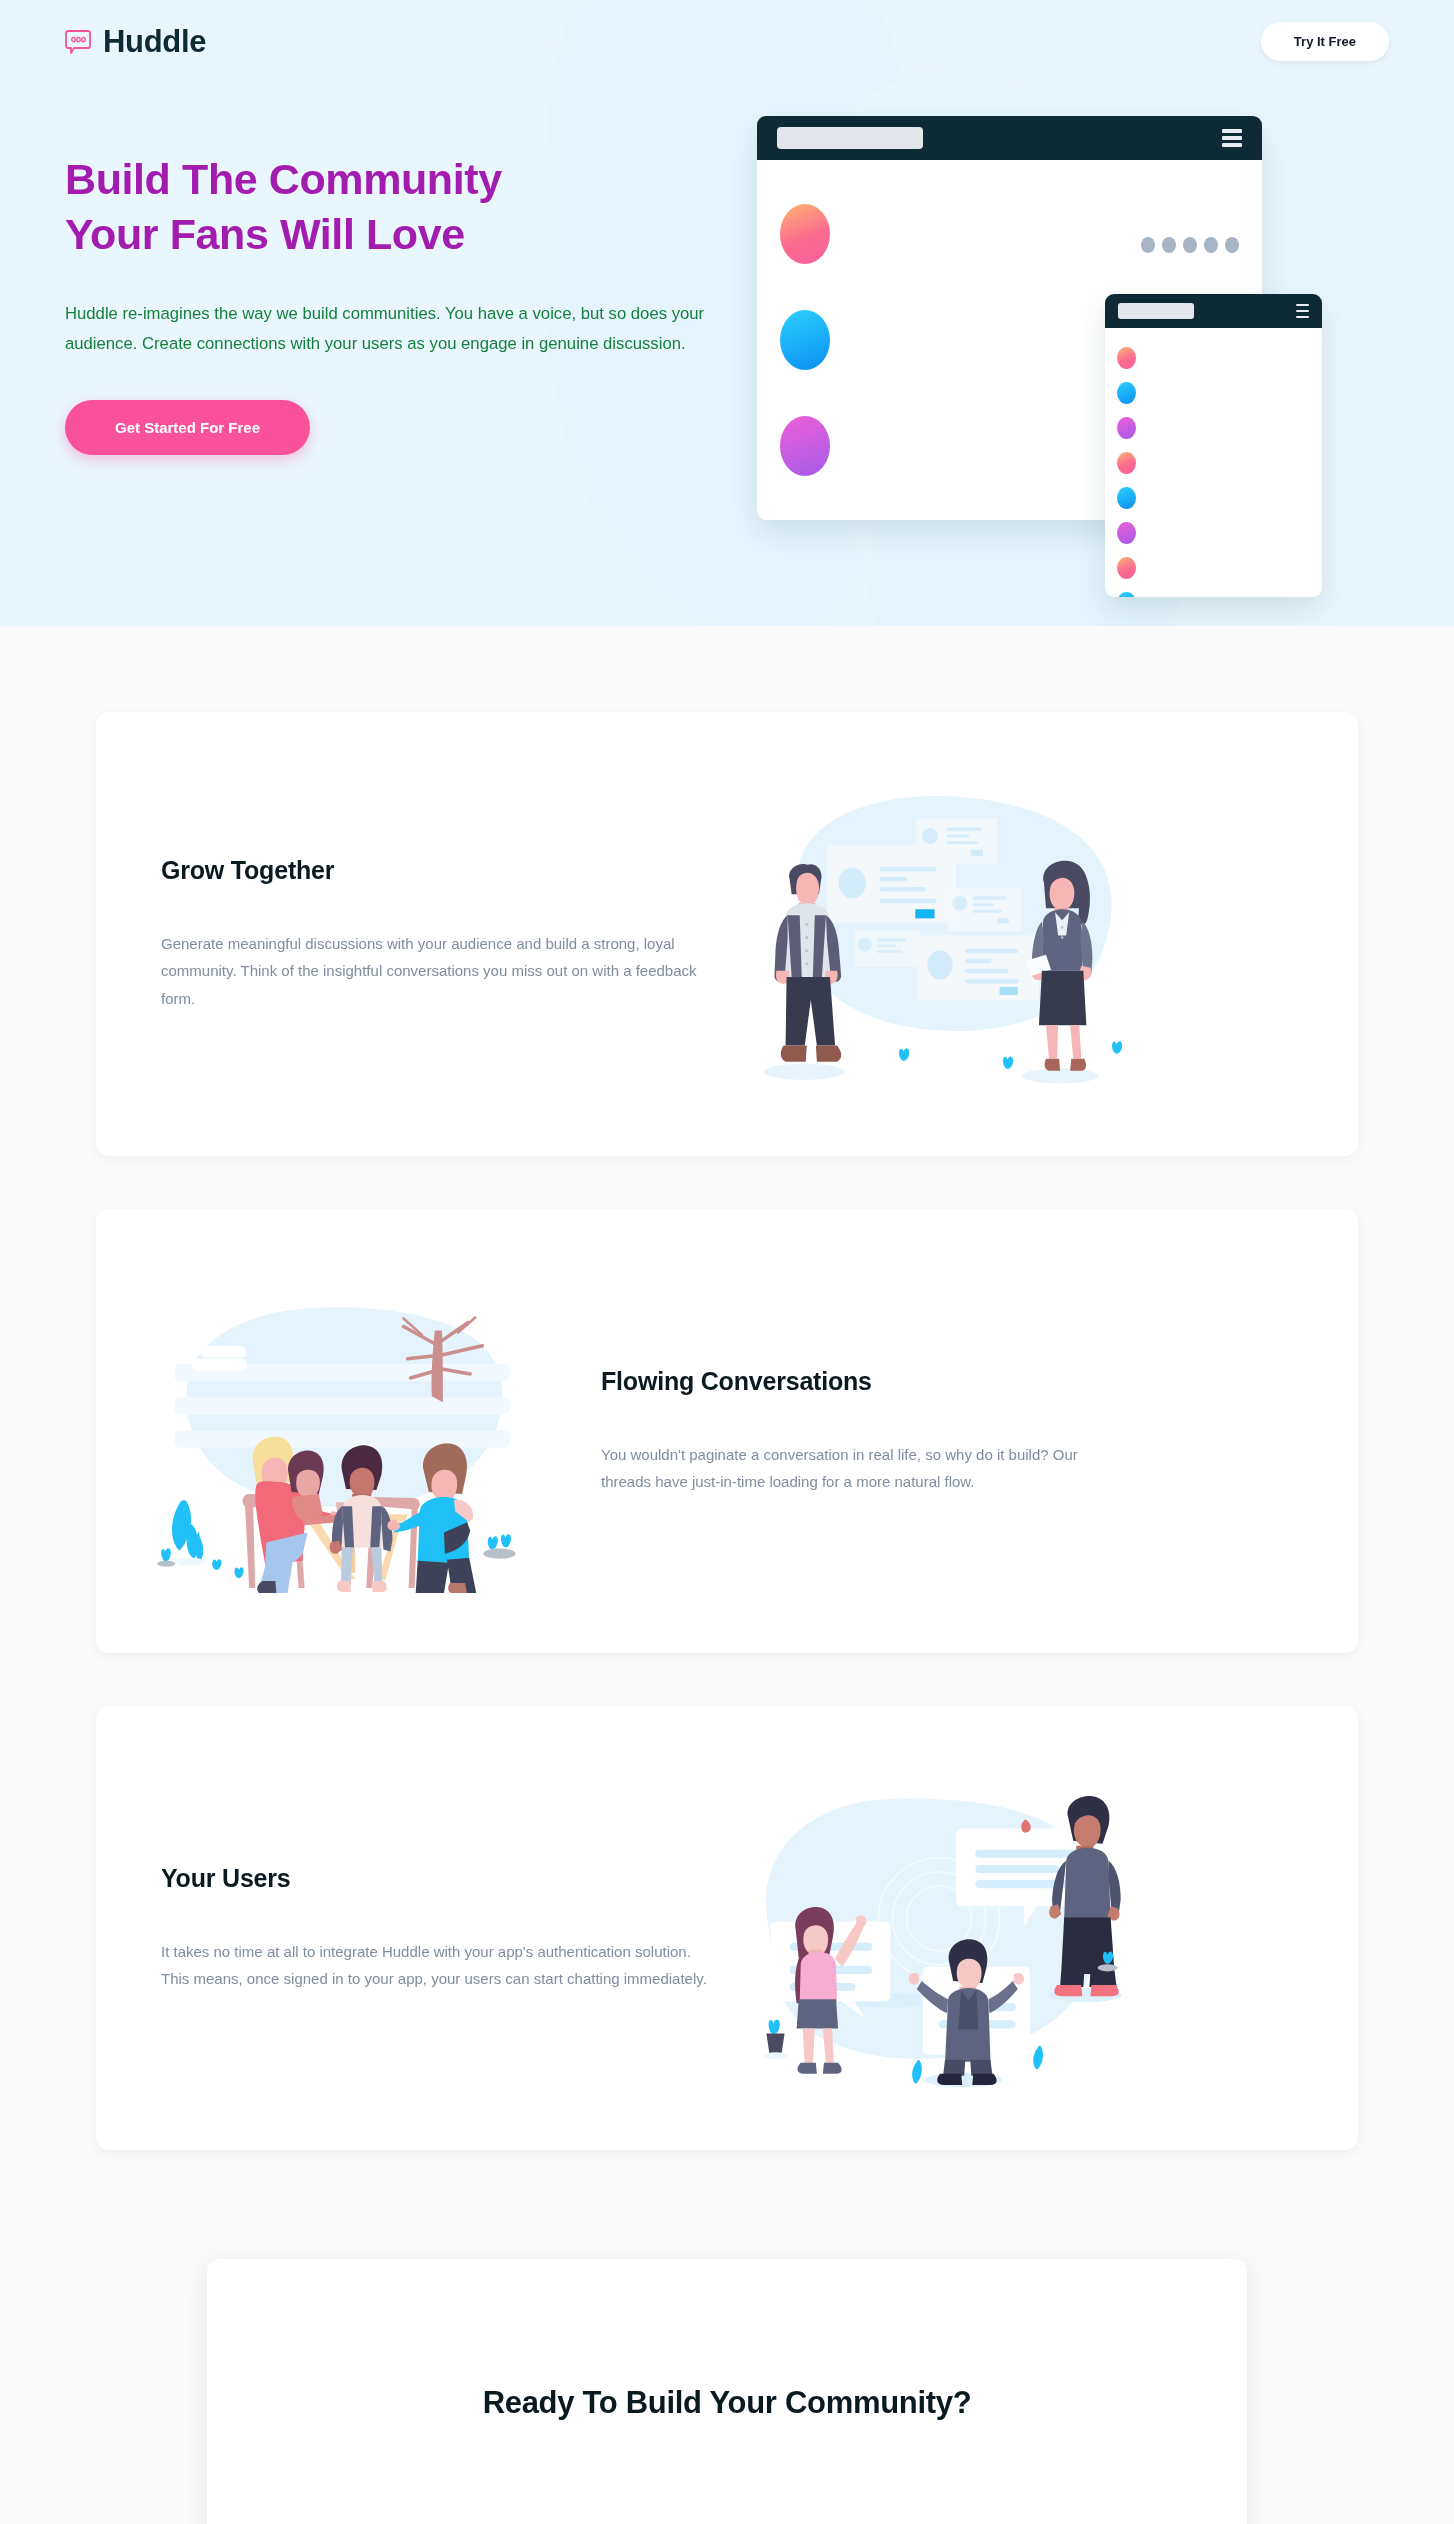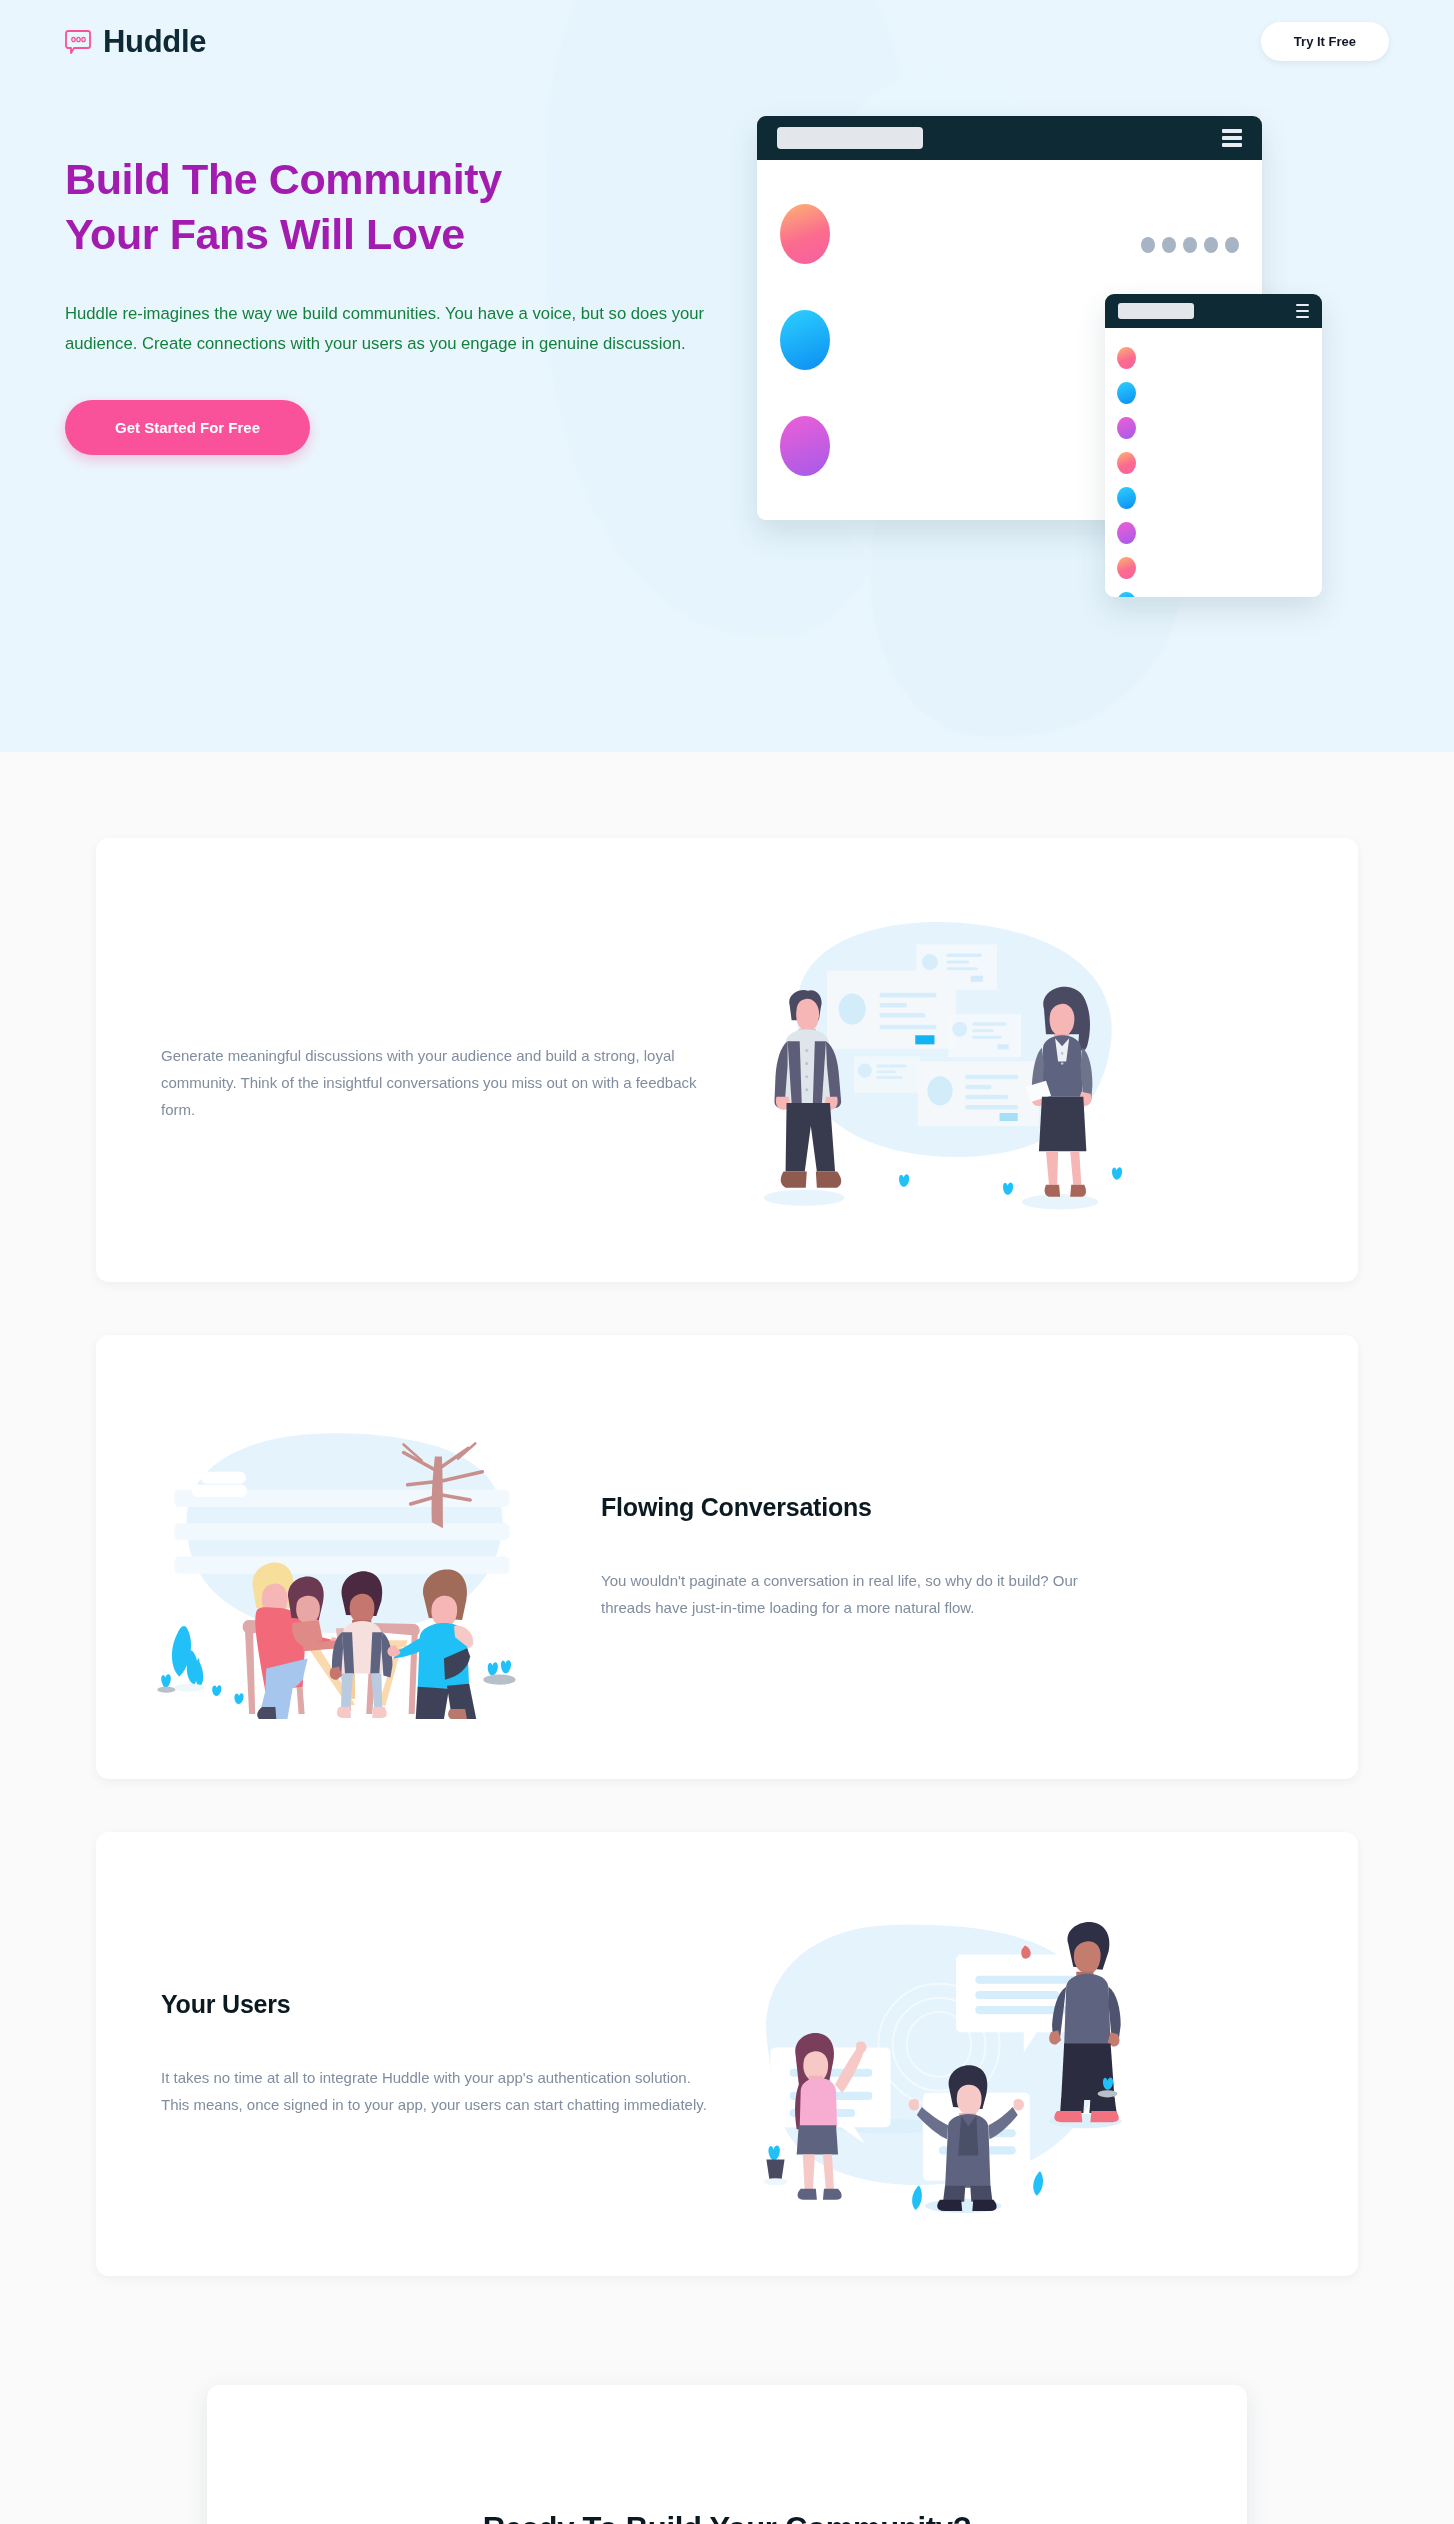--- a/index.html
+++ b/index.html
@@ -9,21 +9,21 @@
     background:#FAFAFA;
     -webkit-font-smoothing:antialiased;
   }
   .page { width:1454px; position:relative; overflow:hidden; }
 
   
   .hero {
     position:relative;
     background:#EAF6FD;
     padding:0 0 0 0;
-    height:752px;
+    height:626px;
     overflow:hidden;
   }
   .hero-blobs { position:absolute; inset:0; pointer-events:none; }
   .blob { position:absolute; background:#E3F4FC; border-radius:50%; filter:blur(1px); }
   .blob.b1 { width:384px; height:757px; left:545px; top:-121px; border-radius:50% 50% 40% 60%/40% 60% 50% 50%; background:#E6F5FD; }
   .blob.b2 { width:283px; height:505px; left:788px; top:71px; border-radius:60% 40% 50% 50%/50% 50% 40% 60%; background:#E8F6FD; }
   .blob.b3 { width:313px; height:353px; left:869px; top:384px; border-radius:50% 50% 60% 40%/60% 40% 50% 50%; background:#E5F4FC; }
 
   .hero-inner { position:relative; z-index:3; width:1454px; }
 
@@ -266,20 +266,21 @@
           </div>
         </div>
       </div>
     </div>
   </section>
 
   <section class="features">
 
     <div class="card">
       <div class="card-copy">
+        <h2 class="card-title">Grow Together</h2>
         <p class="card-text">Generate meaningful discussions with your audience and build a strong, loyal community. Think of the insightful conversations you miss out on with a feedback form.</p>
       </div>
       <div class="card-art">
         <svg viewBox="0 0 800 640" width="404" height="323">
           <path d="M120 210 C120 80 300 30 470 50 C640 70 760 150 740 290 C720 430 620 500 470 510 C320 520 190 470 150 390 C115 320 120 270 120 210 Z" fill="#E4F3FC"></path>
 
           <g opacity="0.85">
             <rect x="355" y="90" width="160" height="90" fill="#F6FAFD"></rect>
             <circle cx="382" cy="125" r="16" fill="#D6EDFB"></circle>
             <rect x="415" y="108" width="70" height="7" rx="3" fill="#D6EDFB"></rect>

